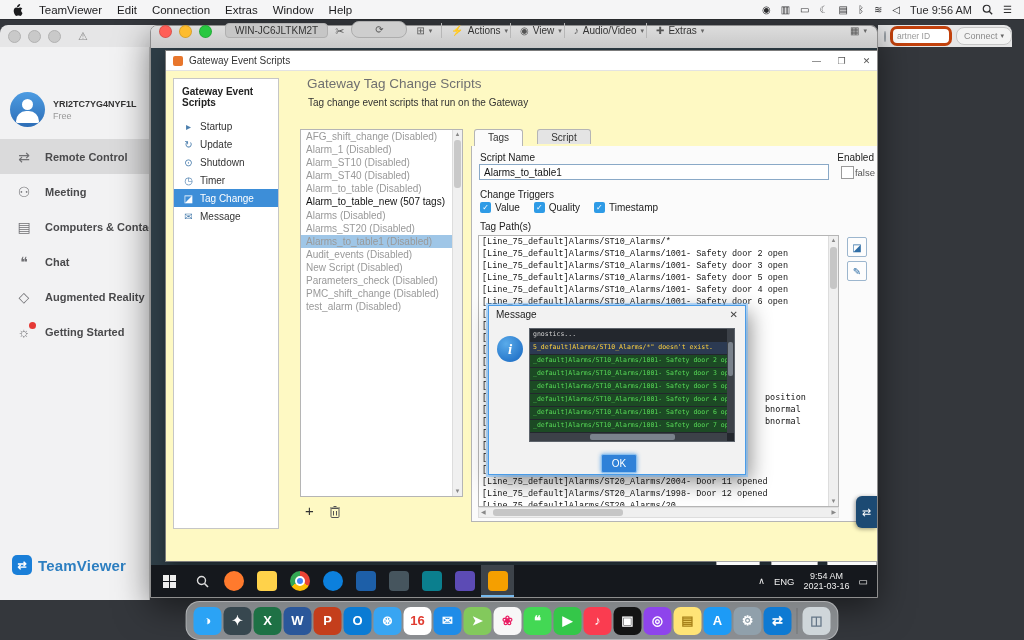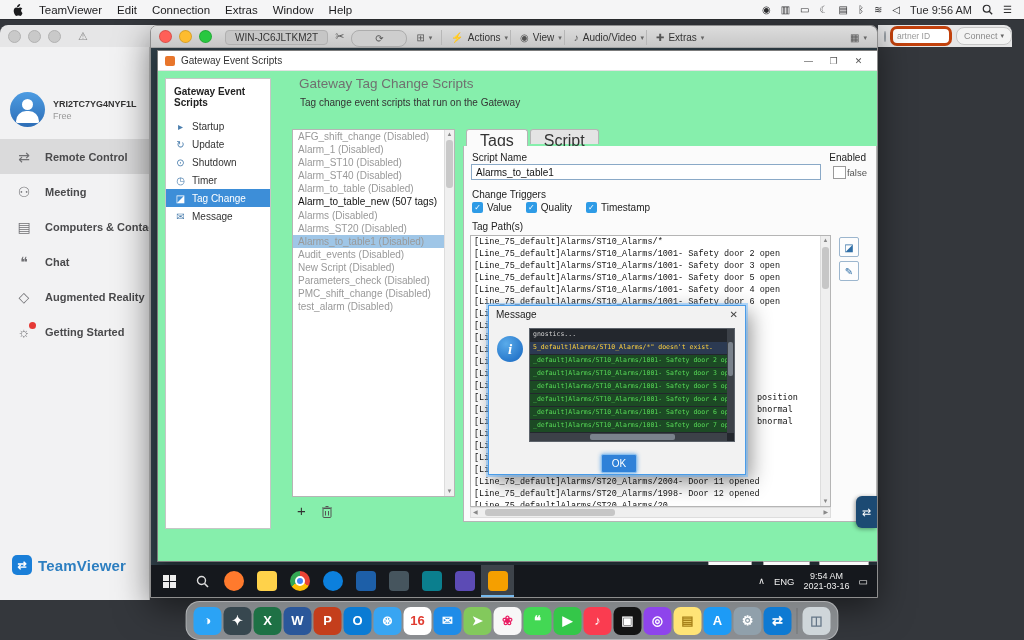--- a/index.html
+++ b/index.html
@@ -44,37 +44,37 @@
   .tv-item .tlabel{font-size:11px;font-weight:bold;color:#4a4a4c}
   .tv-item.badged .ticon::after{content:"";position:absolute;top:-2px;right:-4px;width:7px;height:7px;border-radius:50%;background:#e53935}
   .tv-logo{position:absolute;left:12px;top:508px;display:flex;align-items:center;gap:6px}
   .tv-logo-ico{width:20px;height:20px;border-radius:5px;background:#1a7fd8;color:#fff;font-size:11px;
     display:flex;align-items:center;justify-content:center;font-weight:bold}
   .tv-logo-txt{font-size:15px;font-weight:bold;color:#2d7fc1;letter-spacing:.2px}
   
   .remote-win{position:absolute;left:150px;top:25px;width:728px;height:573px;border-radius:7px 7px 0 0;
     box-shadow:0 10px 34px rgba(0,0,0,.5);z-index:10;border:1px solid #8e8e8e;box-sizing:border-box}
   .remote-titlebar{height:22px;background:linear-gradient(#dddddd,#c7c7c7);border-radius:6px 6px 0 0;
-    border-bottom:1px solid #a5a5a5;display:flex;align-items:flex-start;padding:4px 8px;gap:7px;box-sizing:border-box}
+    border-bottom:1px solid #a5a5a5;display:flex;align-items:flex-end;padding:12px 8px;gap:7px;box-sizing:border-box}
   .rt-dot{width:11px;height:11px;border-radius:50%;border:.5px solid rgba(0,0,0,.15);flex:0 0 auto}
   .rt-red{background:#ff5f57}.rt-yellow{background:#febc2e}.rt-green{background:#28c840}
   .r-tab{margin-left:6px;background:#c6c6c6;border:1px solid #b0b0b0;border-radius:4px;padding:1px 9px;
     font-size:10px;color:#333;white-space:nowrap}
   .r-ico{font-size:11px;color:#555}
   .r-pill{width:54px;height:15px;border:1px solid #adadad;border-radius:8px;background:#cecece;
     display:flex;align-items:center;justify-content:center;color:#555;font-size:10px}
   .r-group{display:flex;align-items:center;gap:4px;font-size:10px;color:#333;
     border-left:1px solid #b7b7b7;padding:0 2px 0 9px;height:15px;white-space:nowrap}
   .r-group.nosep{border-left:none;padding-left:2px}
   .r-gico{font-size:10px;color:#555}
   .chev{font-size:7px;color:#666}
   .r-right{margin-left:auto;border-left:none}
   .remote-body{position:absolute;left:0;top:22px;right:0;bottom:0;background:#2e3d46;overflow:hidden}
   
-  .gw-win{position:absolute;left:6px;top:2px;width:722px;height:512px;background:#86efac;
+  .gw-win{position:absolute;left:14px;top:2px;width:722px;height:512px;background:#fef9c3;
     border:1px solid #7c7c7c;box-sizing:border-box;box-shadow:3px 5px 16px rgba(0,0,0,.45)}
   .gw-titlebar{height:19px;background:#fff;display:flex;align-items:center;padding:0 7px;gap:6px;border-bottom:1px solid #e3e3e3}
   .gw-appico{width:10px;height:10px;border-radius:2px;background:#e8762c;flex:0 0 auto}
   .gw-title{font-size:10px;color:#333}
   .gw-winbtns{margin-left:auto;display:flex}
   .gw-tbtn{width:25px;text-align:center;font-size:9px;color:#555;line-height:18px}
   .gw-body{position:absolute;left:0;top:19px;right:0;bottom:0}
   .gw-nav{position:absolute;left:7px;top:8px;width:106px;height:451px;background:#fff;border:1px solid #c6c6c6;box-sizing:border-box}
   .gw-nav-title{font-size:10px;font-weight:bold;color:#222;padding:7px 0 9px 8px}
   .gw-nav-item{height:18px;display:flex;align-items:center;gap:6px;padding-left:9px;font-size:10px;color:#333;white-space:nowrap}
@@ -90,22 +90,22 @@
   .script-row.disabled{color:#999;}
   .script-row.selected{background:#9fc6e7}
   .sl-vsb{position:absolute;right:0;top:0;width:9px;bottom:0;background:#f0f0f0;border-left:1px solid #ddd}
   .sl-vsb .thumb{position:absolute;left:1px;right:1px;top:10px;height:48px;background:#c9c9c9;border-radius:3px}
   .sb-arrow{position:absolute;left:0;right:0;text-align:center;font-size:6px;color:#888;line-height:9px}
   .list-actions{position:absolute;left:139px;top:434px;display:flex;align-items:center;gap:15px}
   .plus-btn{font-size:15px;color:#333;line-height:14px}
   
   .rp{position:absolute;left:305px;top:59px;width:414px;height:393px;box-sizing:border-box}
   .rp-tabs{height:17px;display:flex;border-bottom:1px solid #b5b5b5;padding-left:3px}
-  .rp-tab{padding:2px 13px 0;font-size:16px;color:#333;border:1px solid #b5b5b5;border-bottom:none;
-    background:#e4e4e4;border-radius:3px 3px 0 0;margin-right:2px;height:15px;box-sizing:border-box}
+  .rp-tab{padding:2px 13px 0;font-size:10px;color:#333;border:1px solid #b5b5b5;border-bottom:none;
+    background:#e4e4e4;border-radius:3px 3px 0 0;margin-right:14px;height:15px;box-sizing:border-box}
   .rp-tab.active{background:#fbfbfb;margin-bottom:-1px;height:17px}
   .rp-panel{position:absolute;left:0;top:17px;right:0;bottom:0;background:#fbfbfb;border:1px solid #b5b5b5;border-top:none;box-sizing:border-box}
   .lbl{position:absolute;font-size:10px;font-weight:normal;color:#222}
   .gw-input{position:absolute;left:7px;top:18px;width:350px;height:16px;border:1px solid #8aa9c7;background:#fff;
     font-size:10px;padding:0 4px;box-sizing:border-box;color:#111;font-family:"Liberation Sans",sans-serif}
   .enabled-cb{position:absolute;right:30px;top:20px;width:11px;height:11px;border:1px solid #9a9a9a;background:#fff}
   .false-lbl{position:absolute;right:9px;top:21px;font-size:9.5px;color:#555}
   .trigger-row{position:absolute;left:8px;top:56px;display:flex;gap:14px;align-items:center}
   .trig{display:flex;align-items:center;gap:4px;font-size:10px;color:#222}
   .cb-on{width:11px;height:11px;border-radius:2px;background:#2e9be6;color:#fff;font-size:8px;line-height:11px;text-align:center}

